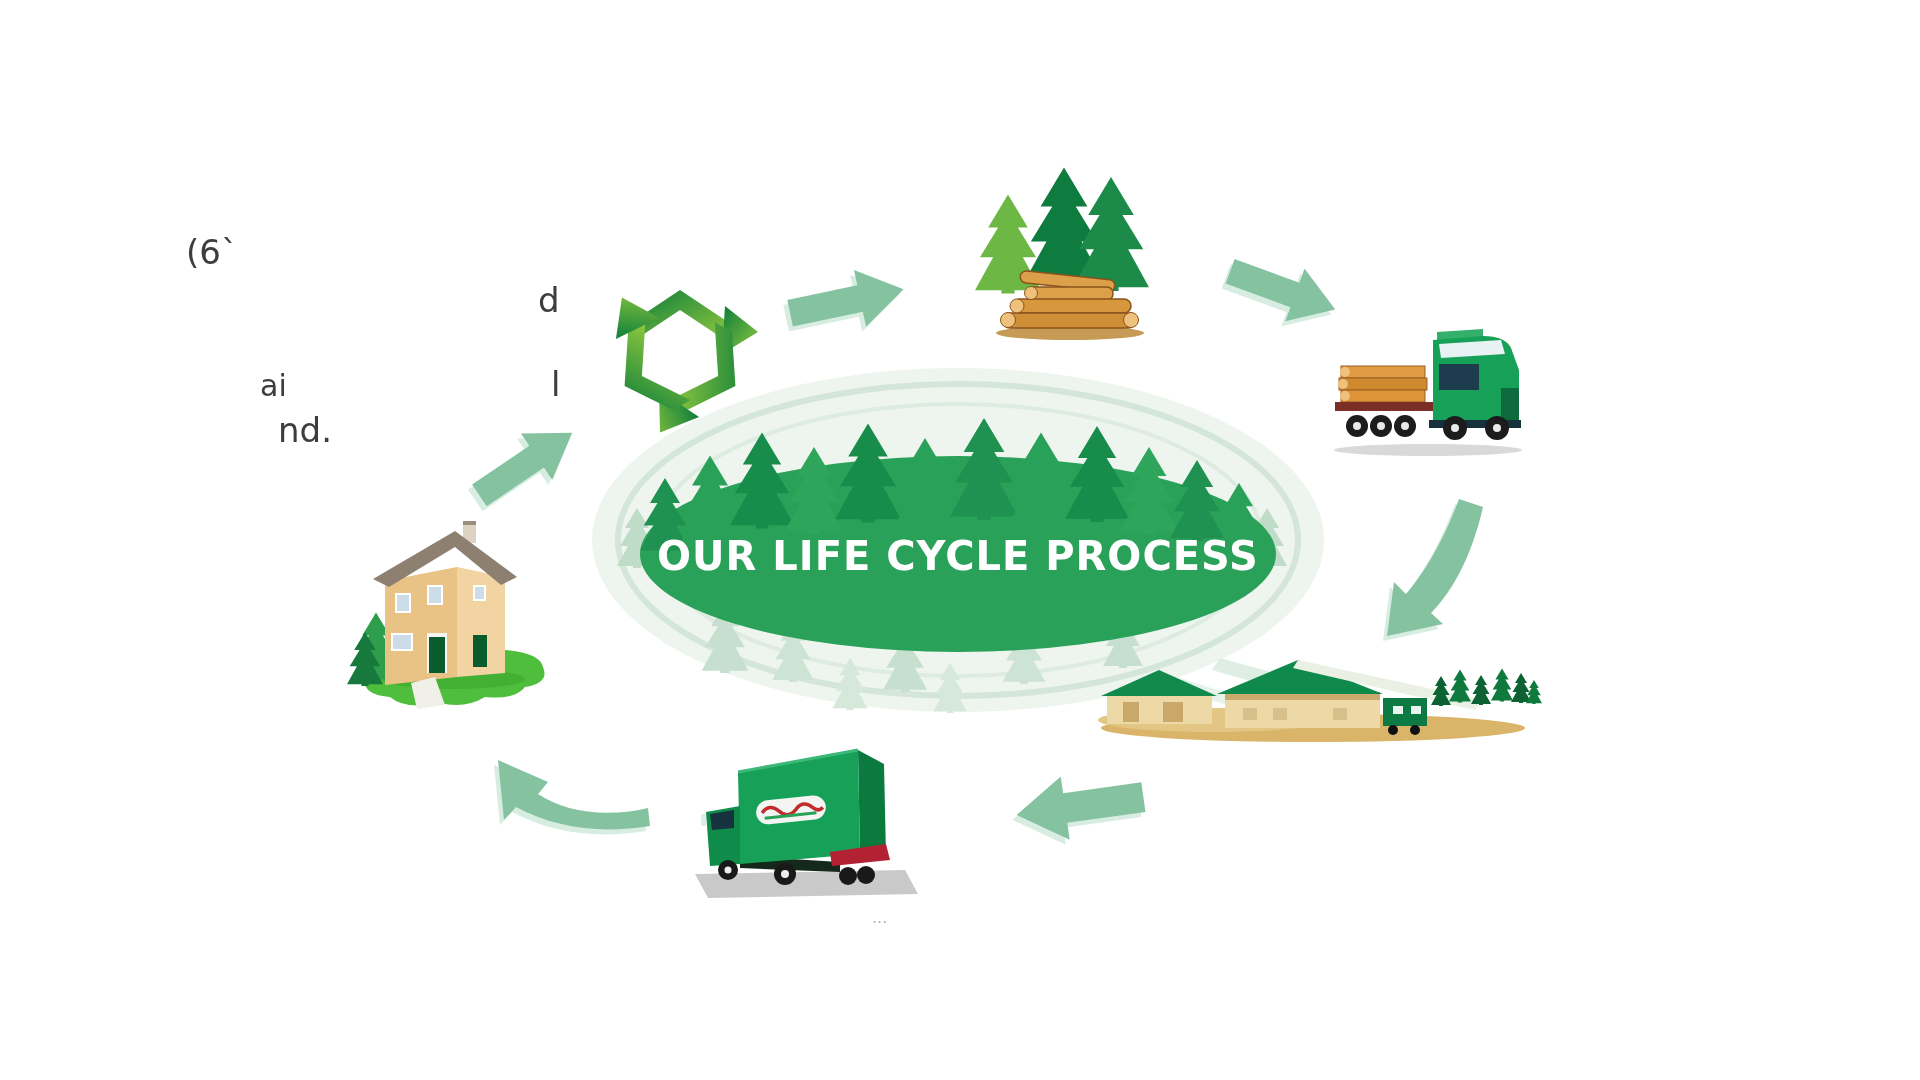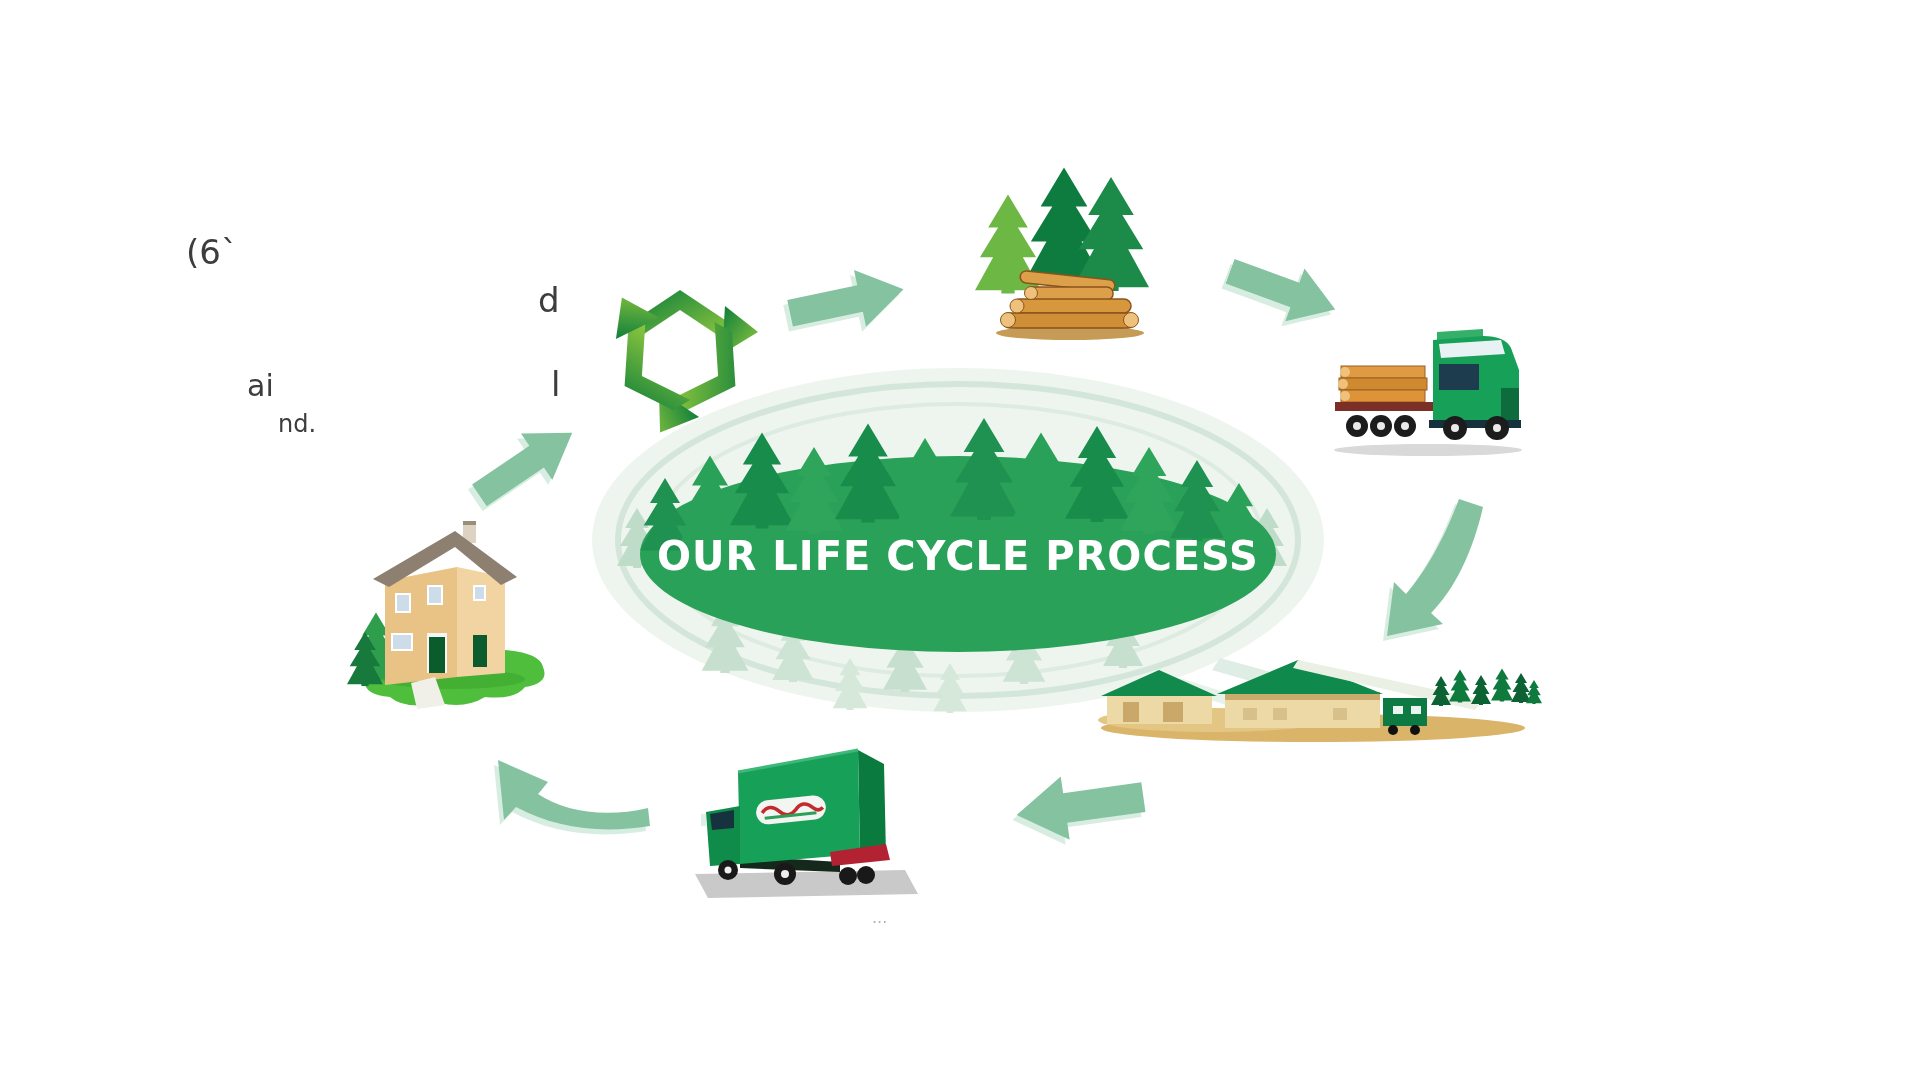--- a/index.html
+++ b/index.html
@@ -231,19 +231,19 @@
     <path d="M168,78 C125,88 85,82 58,64 L68,52 L18,30 L24,90 L36,77 C75,98 120,104 170,96 Z" fill="#85c3a0"></path>
   </svg>
 
   <svg class="abs arrow-svg" style="left:466px;top:412px" width="125" height="105" viewBox="0 0 125 105">
     <g transform="rotate(-34 58 52)">
       <use href="#arr" x="2" y="25" width="115" height="56" fill="#85c3a0"></use>
     </g>
   </svg>
 
   <span class="frag" style="left:186px;top:232px;font-size:34px">(6`</span>
-  <span class="frag" style="left:247px;top:368px;font-size:30px">ai</span>
-  <span class="frag" style="left:278px;top:410px;font-size:24px">nd.</span>
+  <span class="frag" style="left:260px;top:368px;font-size:30px">ai</span>
+  <span class="frag" style="left:278px;top:410px;font-size:34px">nd.</span>
   <span class="frag" style="left:538px;top:280px;font-size:34px">d</span>
   <span class="frag" style="left:551px;top:364px;font-size:34px">l</span>
   <span class="frag" style="left:872px;top:908px;font-size:16px;color:#b5b2ac">...</span>
 
 </div>
 
 </body></html>

